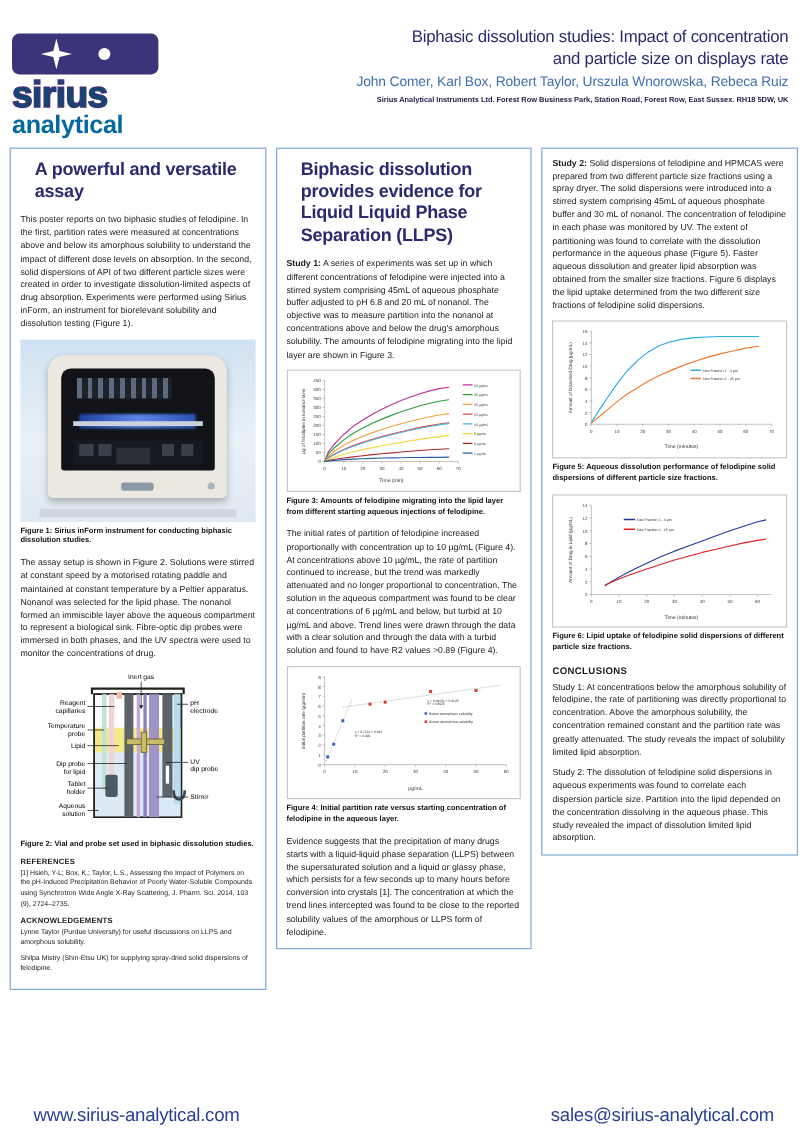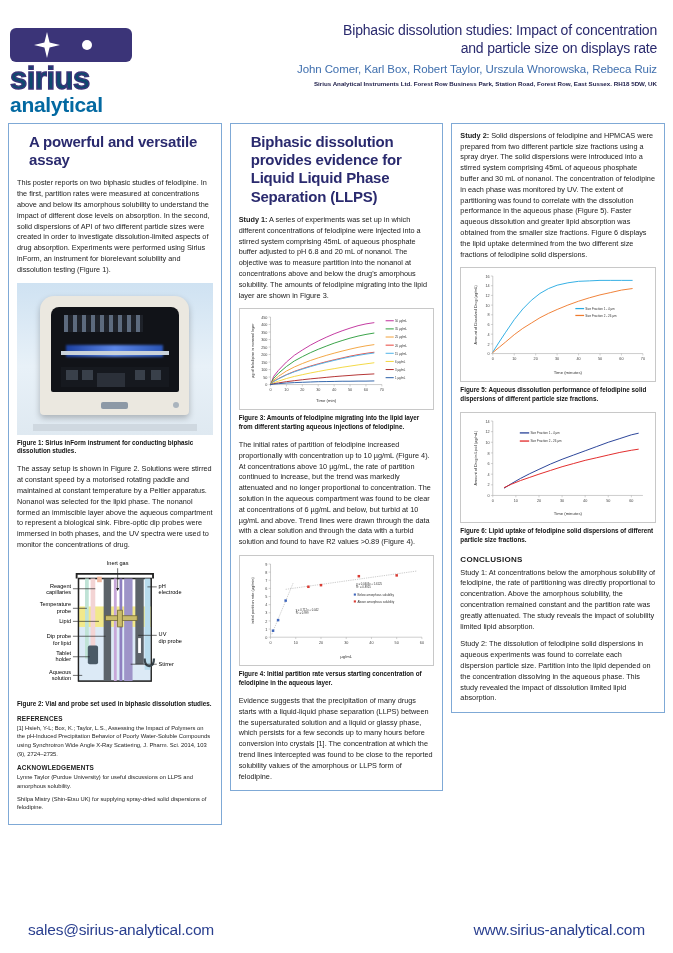--- a/index.html
+++ b/index.html
@@ -479,16 +479,16 @@
         <p class="caption">Figure 6: Lipid uptake of felodipine solid dispersions of different particle size fractions.</p>
 
         <div class="conchead" style="margin-top:10px">CONCLUSIONS</div>
         <p class="body"><span>Study 1:</span><span> At concentrations below the amorphous solubility of felodipine, the rate of partitioning was directly proportional to concentration. Above the amorphous solubility, the concentration remained constant and the partition rate was greatly attenuated. The study reveals the impact of solubility limited lipid absorption.</span></p>
         <p class="body"><span>Study 2:</span><span> The dissolution of felodipine solid dispersions in aqueous experiments was found to correlate each dispersion particle size. Partition into the lipid depended on the concentration dissolving in the aqueous phase. This study revealed the impact of dissolution limited lipid absorption.</span></p>
       </div>
     </div>
   </div>
 
   <div class="footer">
+    <span>www.sirius-analytical.com</span>
     <span>sales@sirius-analytical.com</span>
-    <span>www.sirius-analytical.com</span>
   </div>
 </div>
 
 </body></html>

